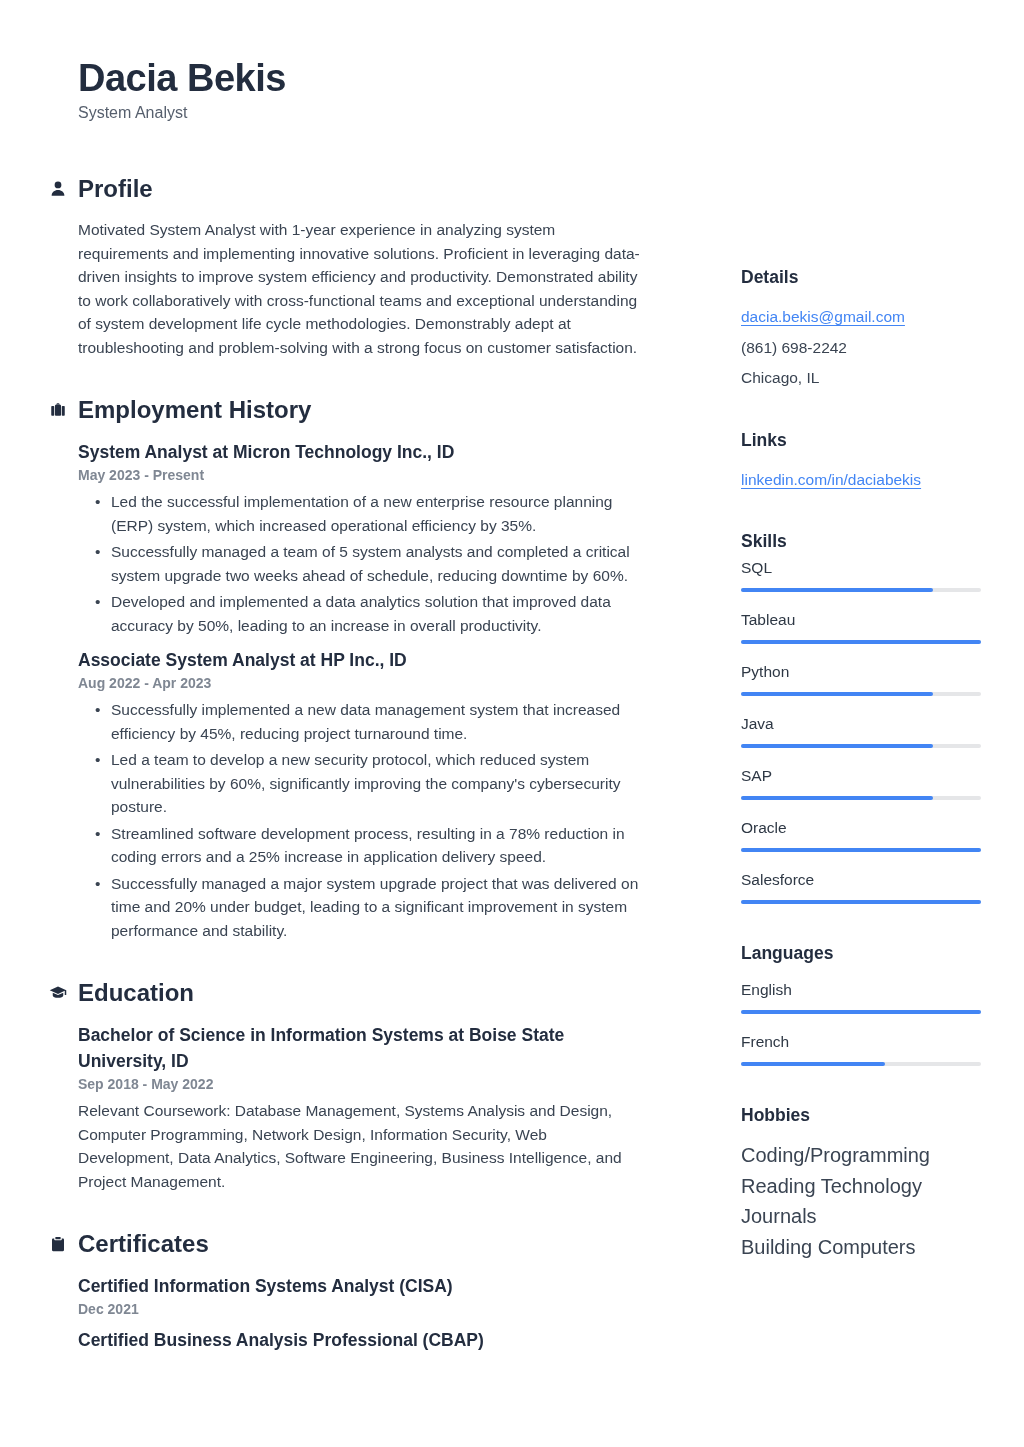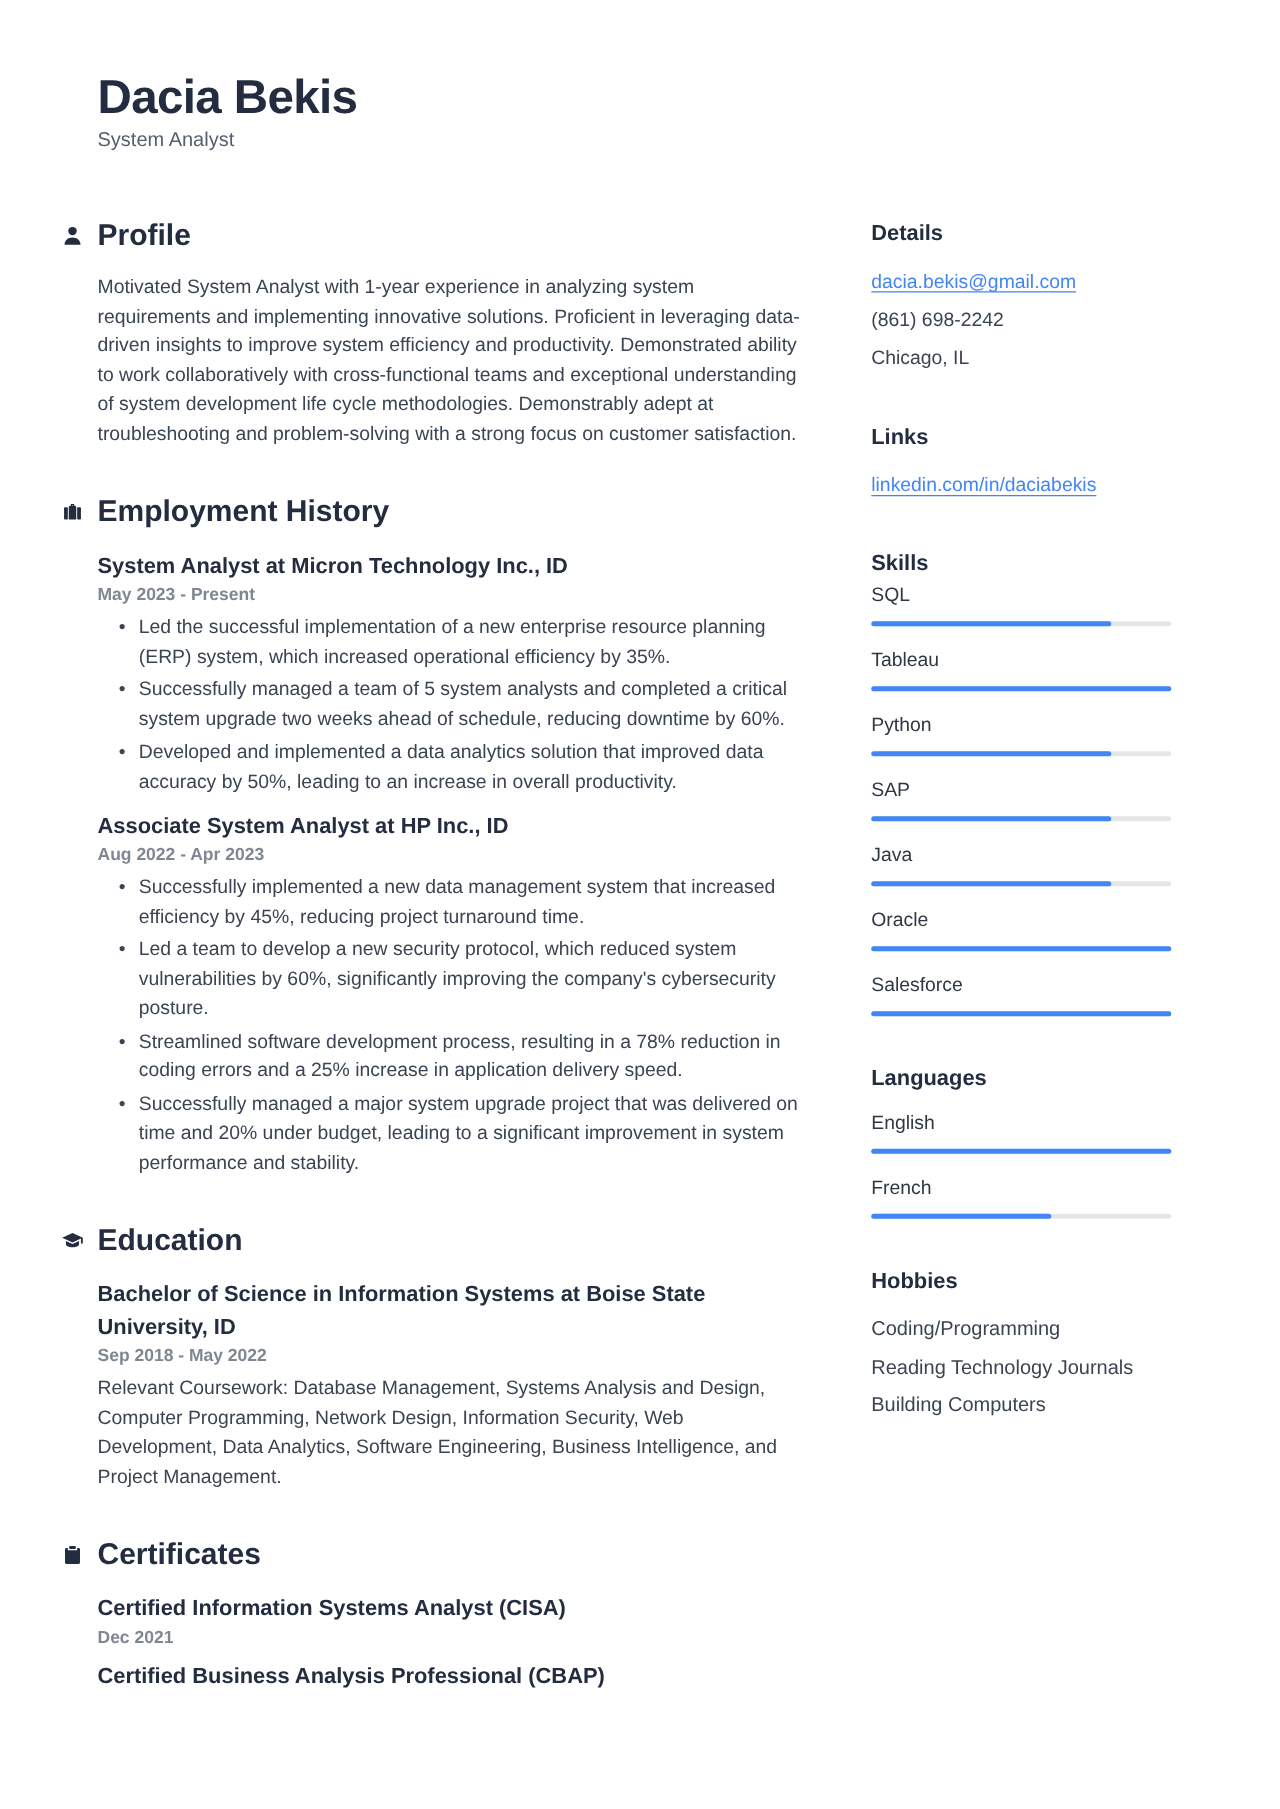--- a/index.html
+++ b/index.html
@@ -23,21 +23,21 @@
     color: #232d3f;
     letter-spacing: -0.5px;
     line-height: 44px;
   }
   .job-title {
     font-size: 16px;
     color: #565f6d;
     margin-top: 4px;
   }
   
-  .columns { display: flex; align-items: flex-start; }
+  .columns { display: flex; align-items: center; gap: 44px; }
   .main-col { width: 562px; flex: 0 0 562px; }
   .side-col { width: 240px; flex: 0 0 240px; margin-left: 57px; }
 
   
   .section { margin-bottom: 36px; }
   .section-heading {
     display: flex;
     align-items: center;
     gap: 11px;
     margin-left: -29px;
@@ -124,21 +124,21 @@
     border-radius: 2px;
     background: #e5e6e8;
     position: relative;
   }
   .meter-fill {
     height: 4px;
     border-radius: 2px;
     background: #4285f4;
   }
   .hobby-line {
-    font-size: 16px;
+    font-size: 20px;
     line-height: 30.5px;
     color: #3a4452;
   }
 </style>
 </head>
 <body>
 
 <div class="page">
 
   <div class="header">
@@ -265,27 +265,27 @@
               <div class="meter-fill" style="width: 100%;"></div>
             </div>
         </div>
         <div class="meter-row">
           <div class="meter-label">Python</div>
           <div class="meter-track">
               <div class="meter-fill" style="width: 80%;"></div>
             </div>
         </div>
         <div class="meter-row">
+          <div class="meter-label">Java</div>
+          <div class="meter-track">
+              <div class="meter-fill" style="width: 80%;"></div>
+            </div>
+        </div>
+        <div class="meter-row">
           <div class="meter-label">SAP</div>
-          <div class="meter-track">
-              <div class="meter-fill" style="width: 80%;"></div>
-            </div>
-        </div>
-        <div class="meter-row">
-          <div class="meter-label">Java</div>
           <div class="meter-track">
               <div class="meter-fill" style="width: 80%;"></div>
             </div>
         </div>
         <div class="meter-row">
           <div class="meter-label">Oracle</div>
           <div class="meter-track">
               <div class="meter-fill" style="width: 100%;"></div>
             </div>
         </div>

